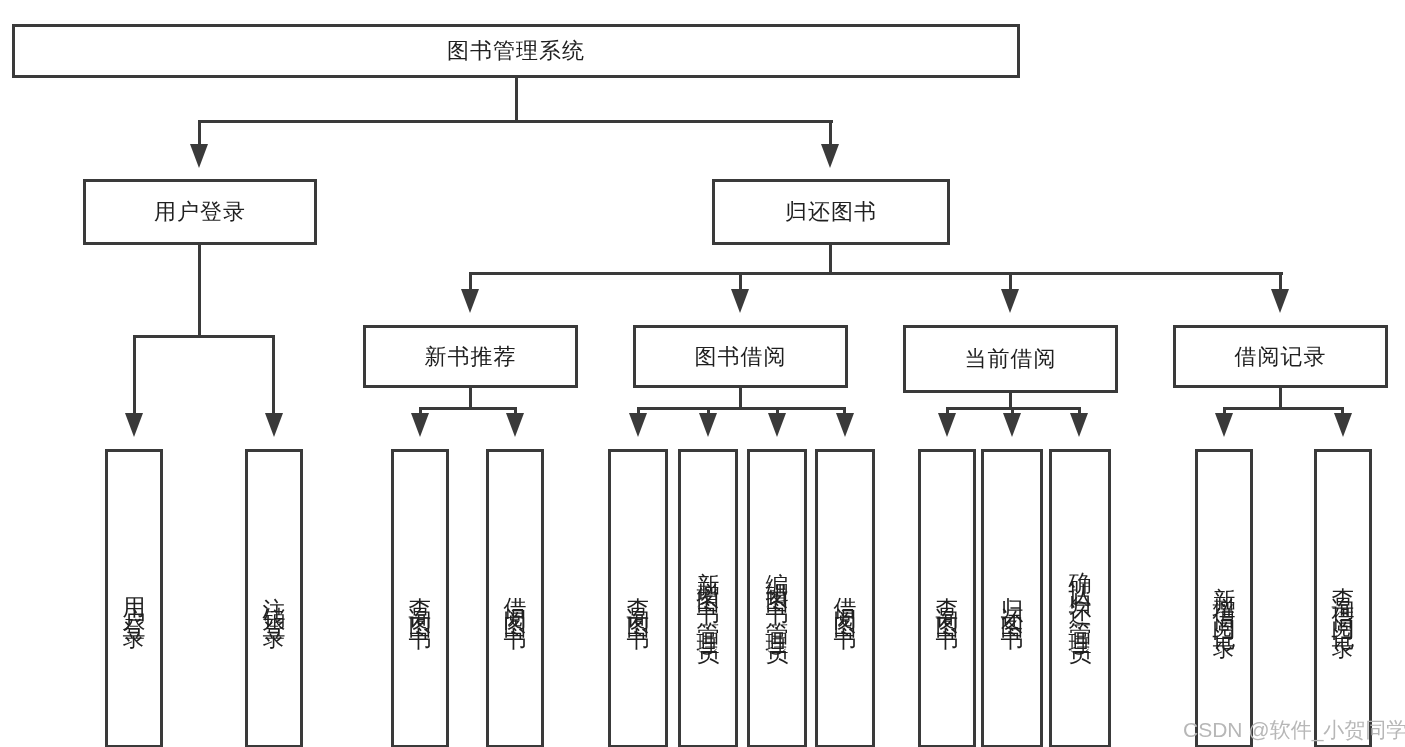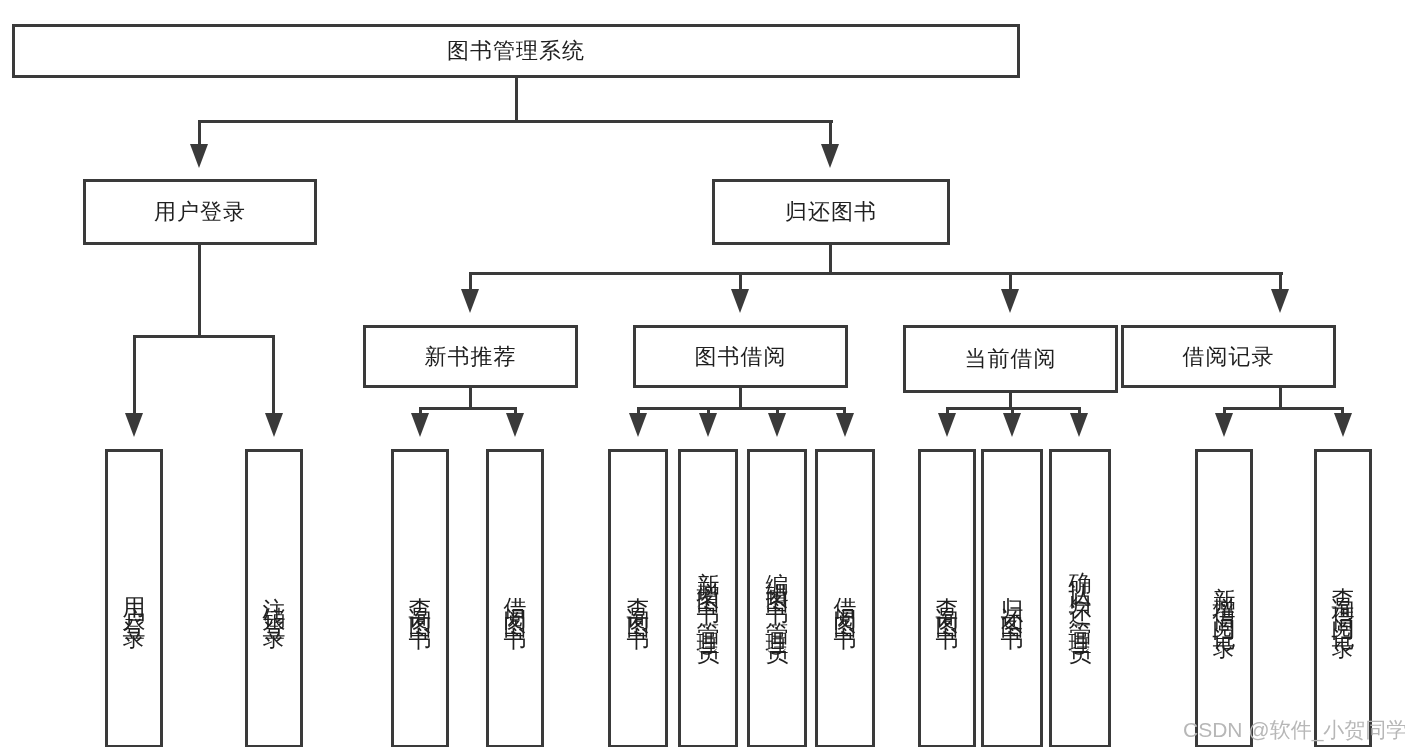--- a/index.html
+++ b/index.html
@@ -130,21 +130,21 @@
   </div>
 
   <div class="box hbox" style="left:633px;top:313px;width:215px;height:63px;">
     <span>图书借阅</span>
   </div>
 
   <div class="box hbox" style="left:903px;top:313px;width:215px;height:68px;">
     <span>当前借阅</span>
   </div>
 
-  <div class="box hbox" style="left:1121px;top:313px;width:215px;height:63px;">
+  <div class="box hbox" style="left:1173px;top:313px;width:215px;height:63px;">
     <span>借阅记录</span>
   </div>
 
   <div class="box vbox" style="left:105px;top:437px;width:58px;height:299px;">
     <span>用户登录</span>
   </div>
   <div class="box vbox" style="left:245px;top:437px;width:58px;height:299px;">
     <span>注销登录</span>
   </div>
 

